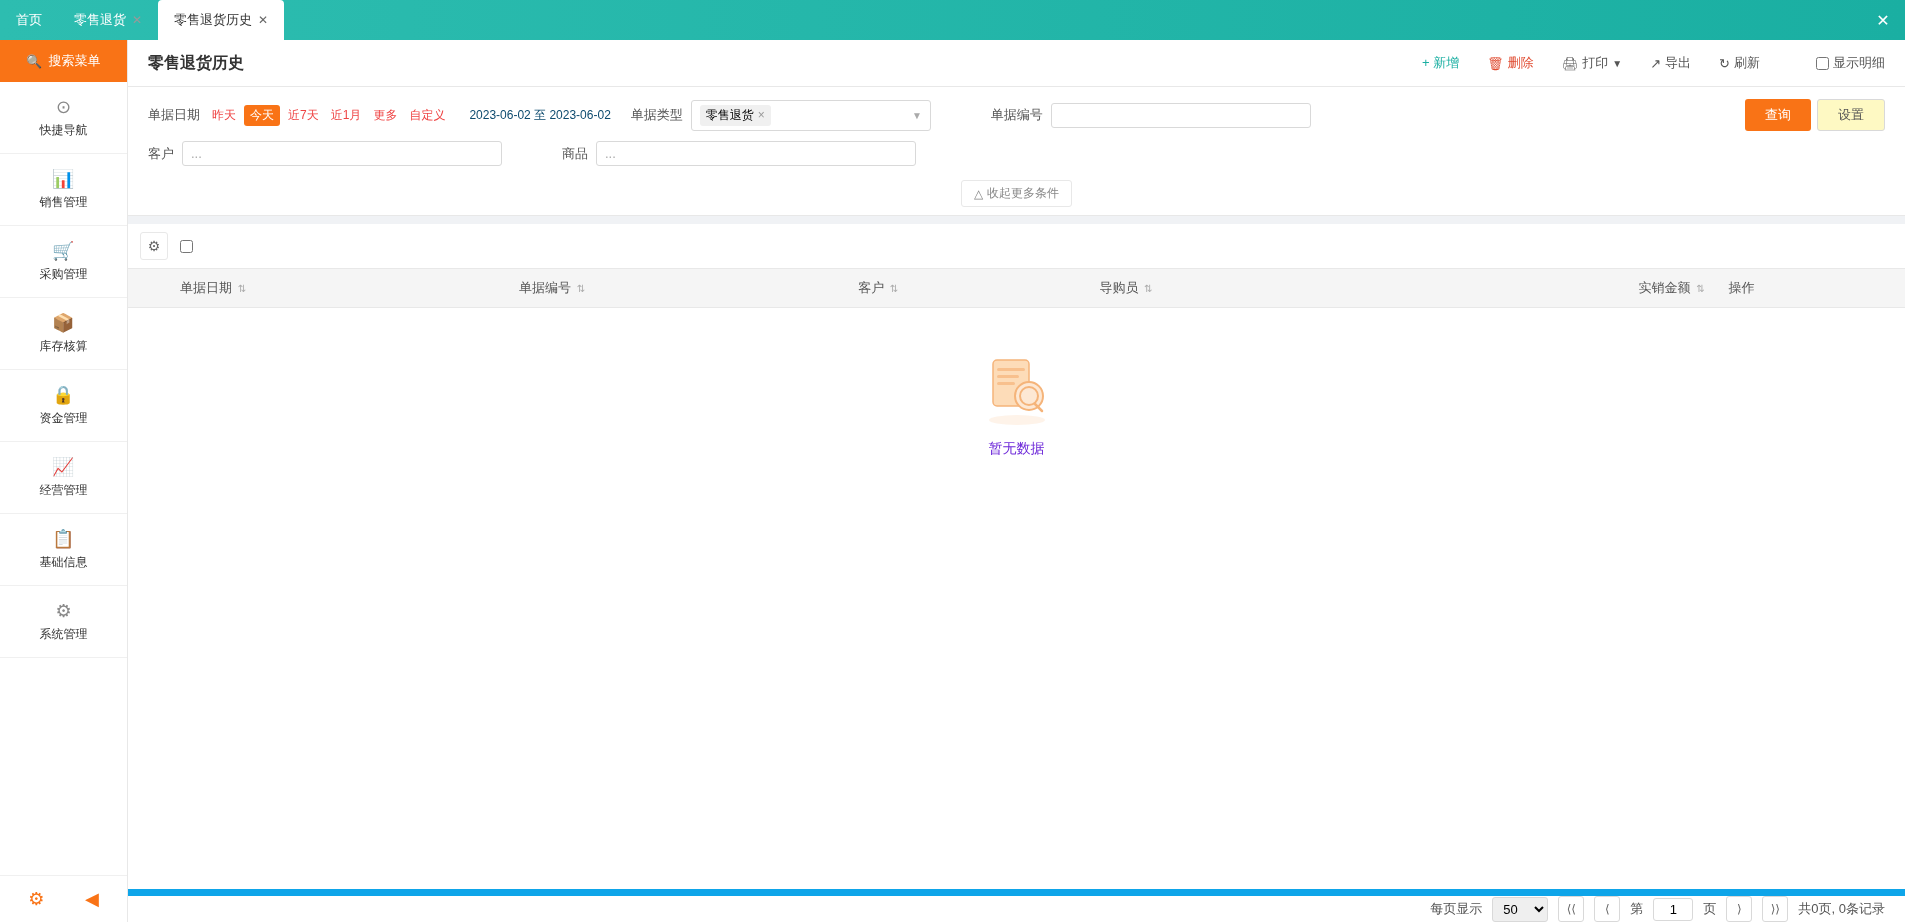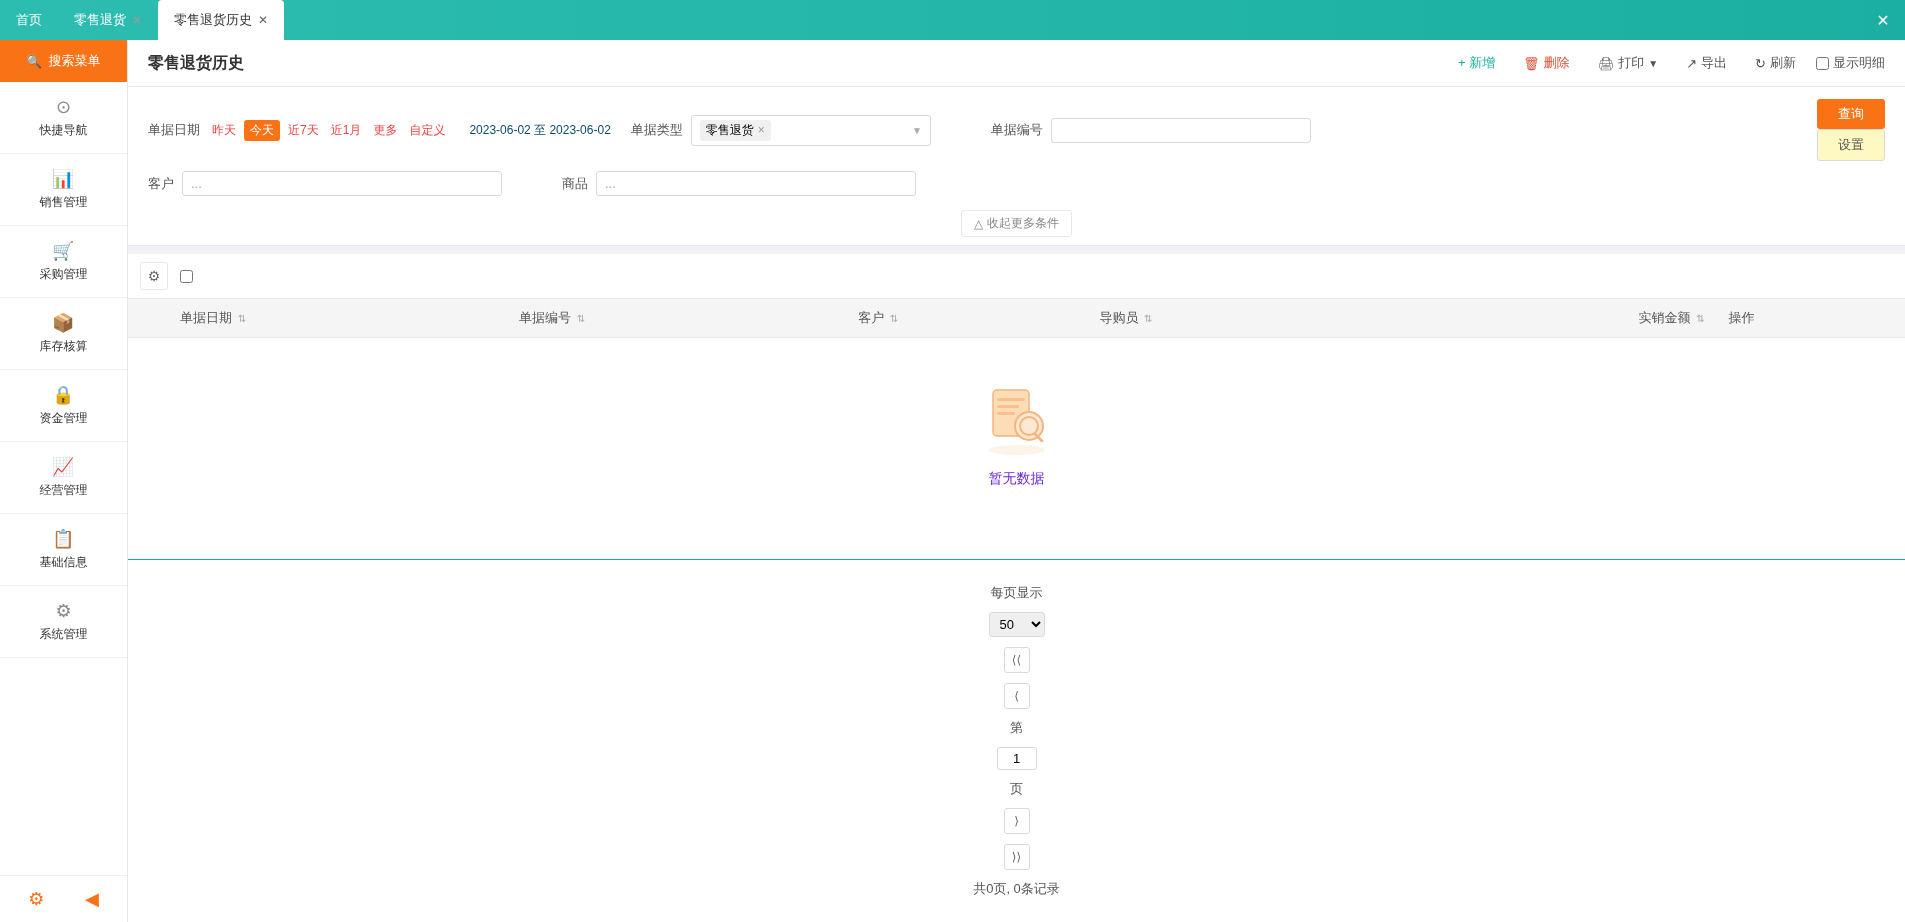--- a/index.html
+++ b/index.html
@@ -142,20 +142,21 @@
       border-radius: 3px;
     }
     .btn-new { color: #1aafa2; }
     .btn-delete { color: #e04a2f; }
     .display-mingxi {
       display: flex;
       align-items: center;
       gap: 4px;
       font-size: 13px;
       color: #555;
+      margin-left: 36px;
     }
     .display-mingxi input[type=checkbox] { cursor: pointer; }
 
     
     .filter-area {
       background: #fff;
       padding: 12px 20px 8px;
       border-bottom: 1px solid #e8e8e8;
       flex-shrink: 0;
     }
@@ -307,28 +308,27 @@
     .empty-text {
       font-size: 14px;
       color: #6d28d9;
     }
 
     
     .pagination {
       display: flex;
       align-items: center;
       justify-content: flex-end;
-      padding: 24px 20px;
-      border-top: 1px solid #0ea5e9;
+      padding: 0 20px;
+      border-top: 7px solid #0ea5e9;
       gap: 10px;
       font-size: 13px;
       color: #555;
       background: #fff;
       flex-shrink: 0;
-      flex-direction: column;
     }
     .page-size-select {
       border: 1px solid #d9d9d9;
       border-radius: 3px;
       padding: 3px 6px;
       font-size: 13px;
     }
     .page-nav-btn {
       width: 26px;
       height: 26px;
@@ -500,21 +500,21 @@
             </div>
             <span style="font-size:10px; color:#aaa;">▼</span>
           </div>
         </div>
 
         <div class="filter-group" style="margin-left: 40px;">
           <span class="filter-label">单据编号</span>
           <input class="filter-input" style="min-width: 260px;">
         </div>
 
-        <div style="margin-left: auto; display:flex; flex-direction:column; ">
+        <div style="margin-left: auto; display:flex; flex-direction:row; gap:6px;">
           <button class="btn-query">查询</button>
           <button class="btn-settings">设置</button>
         </div>
       </div>
 
       <div class="filter-row">
 
         <div class="filter-group">
           <span class="filter-label">客户</span>
           <div class="filter-select" style="min-width:320px;">

